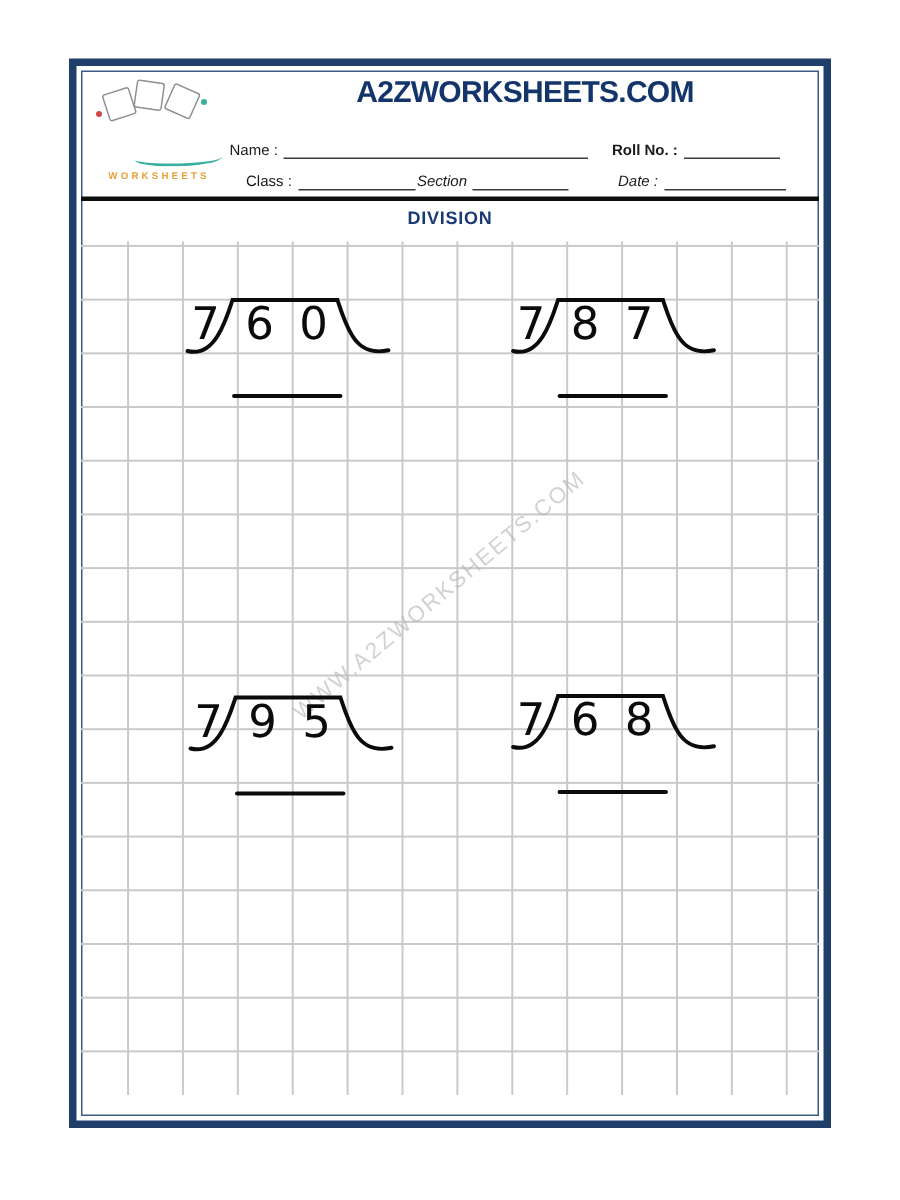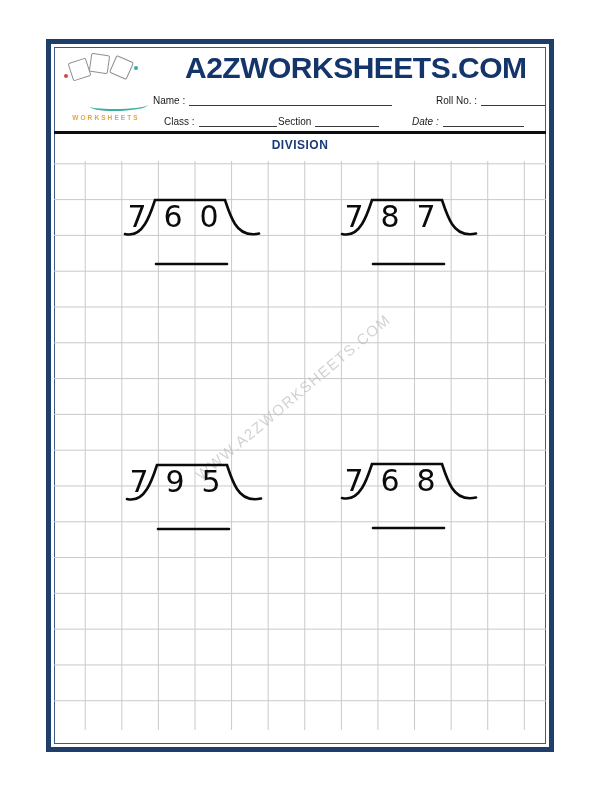--- a/index.html
+++ b/index.html
@@ -12,30 +12,30 @@
     position:absolute;left:46px;top:39px;width:508px;height:713px;
     border:5px solid #1f3e6a;box-sizing:border-box;background:#ffffff;
   }
   .border-inner{
     position:absolute;left:54px;top:47px;width:492px;height:697px;
     border:1.5px solid #3b5a86;box-sizing:border-box;pointer-events:none;
   }
   
   .site-title{
     position:absolute;left:185px;top:51px;width:330px;text-align:center;
-    font-size:30px;font-weight:bold;color:#14356b;letter-spacing:-0.5px;
+    font-size:20px;font-weight:bold;color:#14356b;letter-spacing:-0.5px;
     white-space:nowrap;
   }
   .field{position:absolute;display:flex;align-items:flex-end;font-size:10px;color:#1a1a1a;}
   .field .lbl{white-space:nowrap;}
   .blank{border-bottom:1px solid #3a3a3a;height:13px;margin-left:4px;display:inline-block;}
   .f-name{left:153px;top:92px;}   .f-name .blank{width:203px;}
-  .f-roll{left:436px;top:92px;}   .f-roll .blank{width:64px;}
+  .f-roll{left:408px;top:92px;font-weight:bold;}   .f-roll .blank{width:64px;}
   .f-class{left:164px;top:113px;} .f-class .blank{width:78px;}
-  .f-section{left:278px;top:113px;} .f-section .blank{width:64px;}
+  .f-section{left:278px;top:113px;font-style:italic;} .f-section .blank{width:64px;}
   .f-date{left:412px;top:113px;font-style:italic;}  .f-date .blank{width:81px;}
   .header-rule{position:absolute;left:54px;top:131px;width:492px;height:3px;background:#0d0d0d;}
   .sheet-heading{
     position:absolute;left:54px;top:138px;width:492px;text-align:center;
     font-size:12px;font-weight:bold;color:#1a3a75;letter-spacing:0.5px;
   }
   
   .logo{position:absolute;left:56px;top:52px;width:100px;height:78px;}
   .paper{
     position:absolute;background:#ffffff;border:1.2px solid #8f8f8f;

